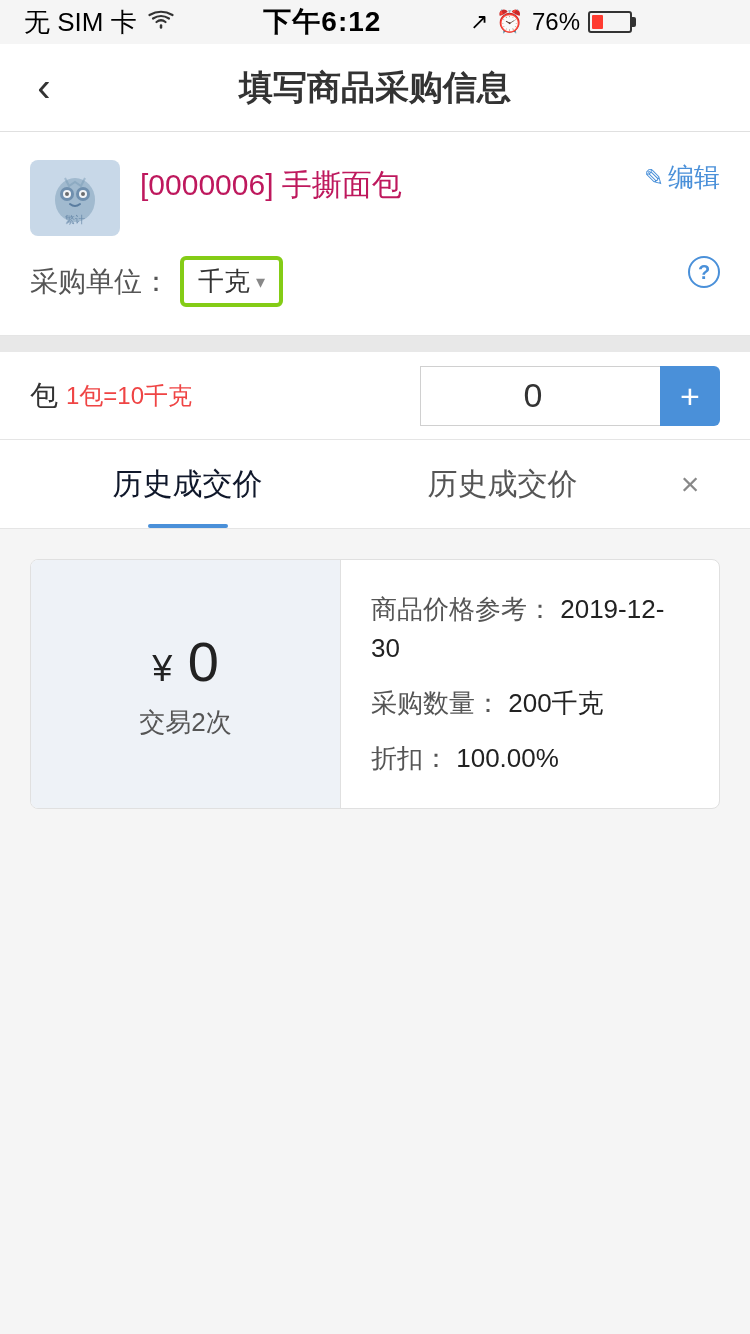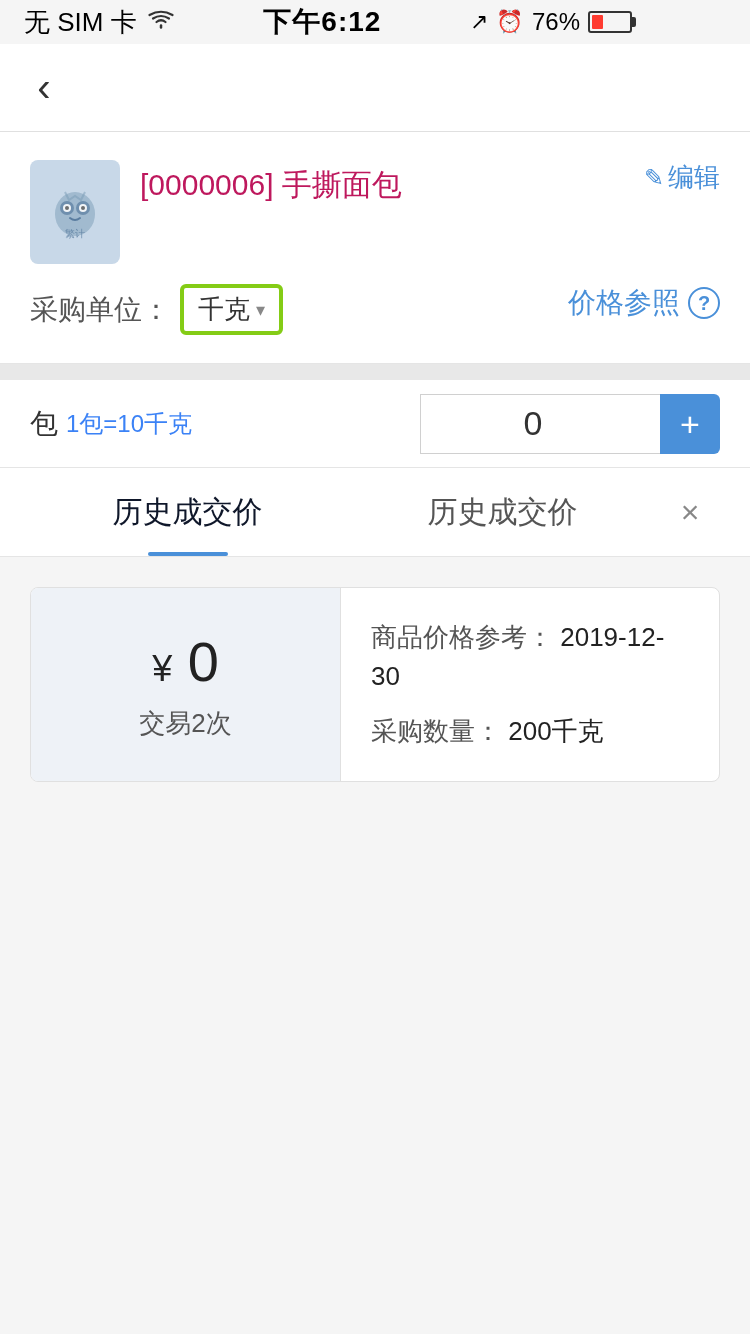--- a/index.html
+++ b/index.html
@@ -120,21 +120,21 @@
       justify-content: space-between;
       margin-bottom: 20px;
     }
     .product-left {
       display: flex;
       align-items: flex-start;
       gap: 20px;
     }
     .product-image {
       width: 90px;
-      height: 104px;
+      height: 76px;
       background: #c8d8e8;
       border-radius: 8px;
       display: flex;
       align-items: center;
       justify-content: center;
       flex-shrink: 0;
     }
     .product-name {
       font-size: 30px;
       font-weight: 400;
@@ -223,21 +223,21 @@
     .quantity-label {
       font-size: 28px;
       color: #333;
       font-weight: 500;
       display: flex;
       align-items: center;
       gap: 8px;
     }
     .quantity-unit-info {
       font-size: 24px;
-      color: #3b82f6;
+      color: #ef4444;
     }
     .quantity-right {
       margin-left: auto;
       display: flex;
       align-items: center;
       gap: 0;
     }
     .quantity-input {
       width: 240px;
       height: 60px;
@@ -404,20 +404,21 @@
         <div class="battery-fill"></div>
       </div>
     </div>
   </div>
 </div>
 
 <div class="nav-bar">
   <div class="nav-back">
     <span class="nav-back-arrow">‹</span>
   </div>
+  <div class="nav-title">填写商品采购信息</div>
 </div>
 
 <div class="product-card">
   <div class="product-header">
     <div class="product-left">
       <div class="product-image">
 
         <svg width="60" height="60" viewBox="0 0 60 60" xmlns="http://www.w3.org/2000/svg">
           <ellipse cx="30" cy="32" rx="20" ry="22" fill="#7a9bb5" opacity="0.5"></ellipse>
           <circle cx="22" cy="26" r="7" fill="#5a7da0" opacity="0.7"></circle>
@@ -445,21 +446,20 @@
   </div>
   <div class="product-unit-row">
     <div class="unit-label">
       <span>采购单位：</span>
       <div class="unit-selector">
         <span class="unit-text">千克</span>
         <span class="unit-arrow">▾</span>
       </div>
     </div>
     <div class="price-ref">
-      <span>价格参照</span>
       <div class="price-ref-icon">
         <span>?</span>
       </div>
     </div>
   </div>
 </div>
 
 <div class="divider-bar"></div>
 
 <div class="quantity-row">
@@ -502,15 +502,19 @@
     </div>
     <div class="history-card-right">
       <div class="history-detail-row">
         <span class="history-detail-label">商品价格参考：</span>
         <span class="history-detail-value">2019-12-30</span>
       </div>
       <div class="history-detail-row">
         <span class="history-detail-label">采购数量：</span>
         <span class="history-detail-value">200千克</span>
       </div>
+      <div class="history-detail-row">
+        <span class="history-detail-label">折扣：</span>
+        <span class="history-detail-value">100.00%</span>
+      </div>
     </div>
   </div>
 </div>
 
 </body></html>

